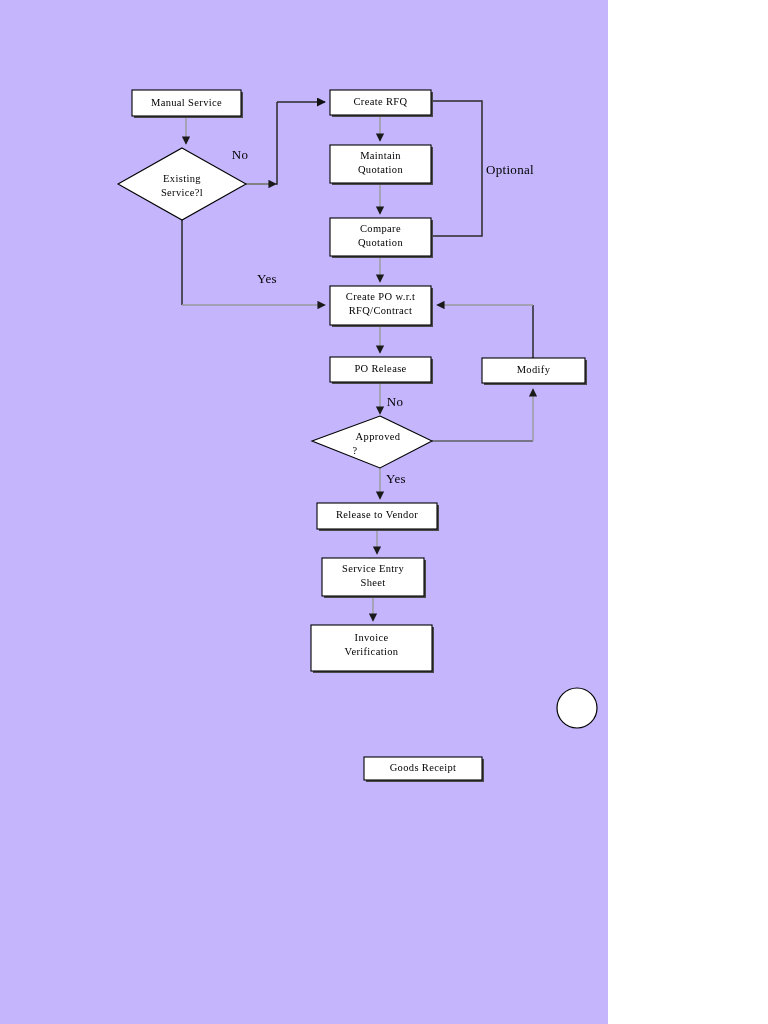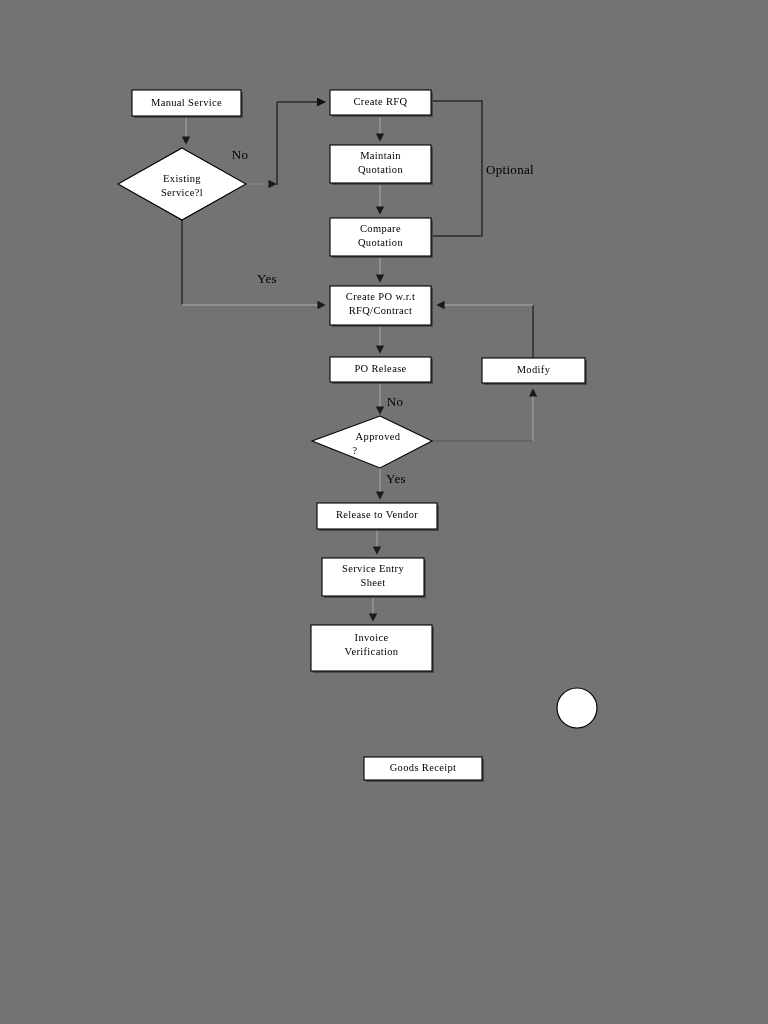--- a/index.html
+++ b/index.html
@@ -5,23 +5,23 @@
   html, body {
     margin: 0;
     padding: 0;
     background: #ffffff;
   }
   body {
     font-family: "Liberation Serif", serif;
   }
   #canvas {
     position: relative;
-    width: 768px;
+    width: 608px;
     height: 1024px;
-    background: #737373;
+    background: #c4b5fd;
     overflow: hidden;
   }
   #flow-svg {
     position: absolute;
     left: 0;
     top: 0;
     width: 768px;
     height: 1024px;
   }
   .node-text {

